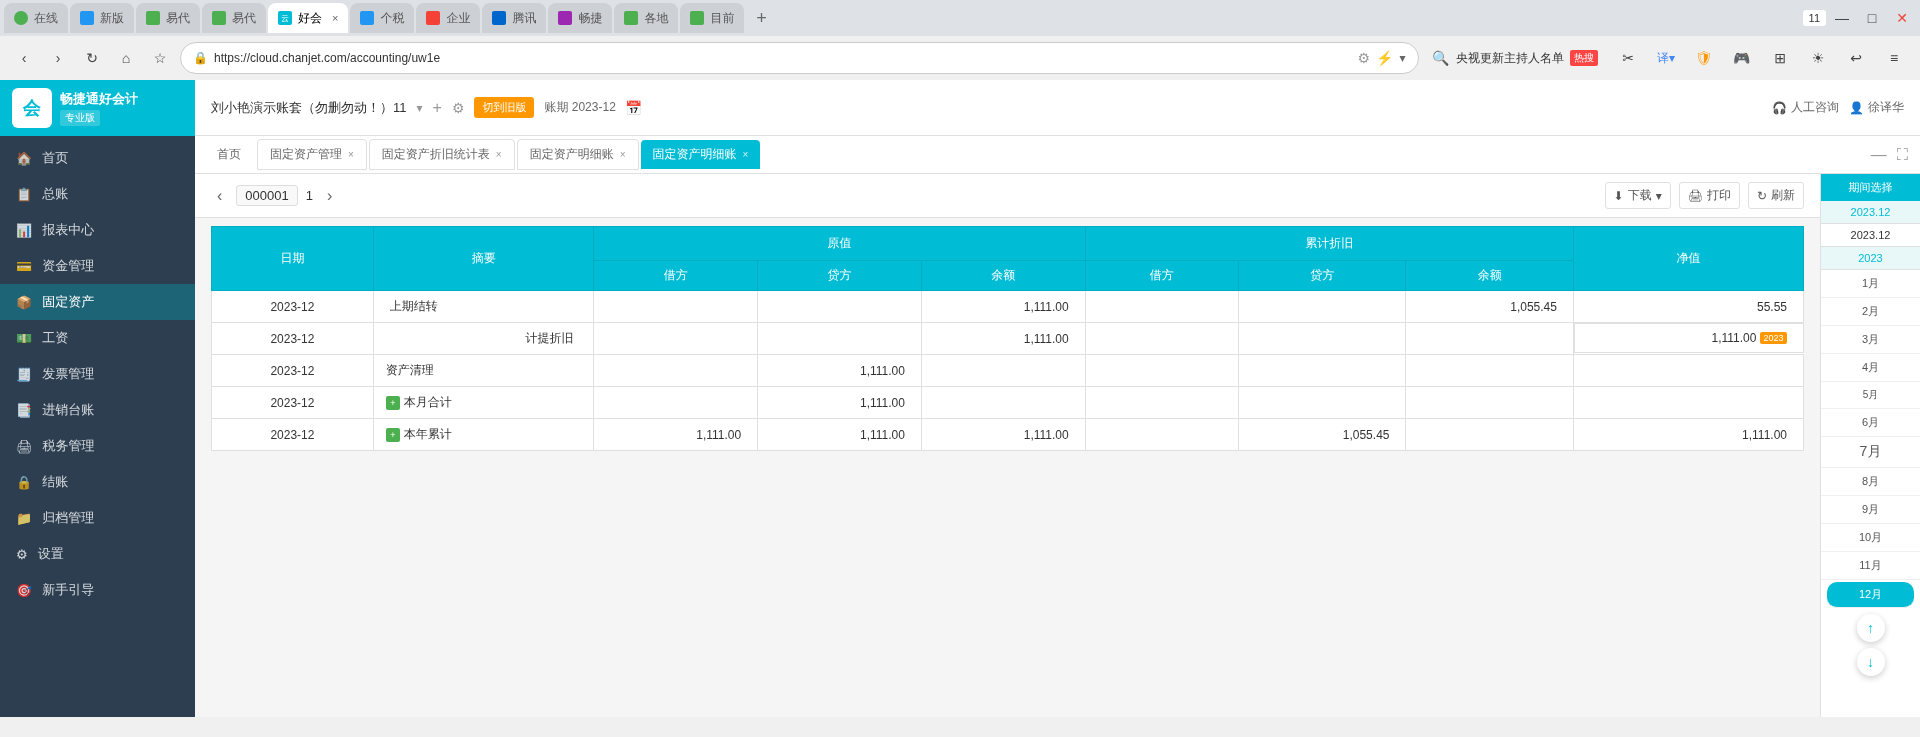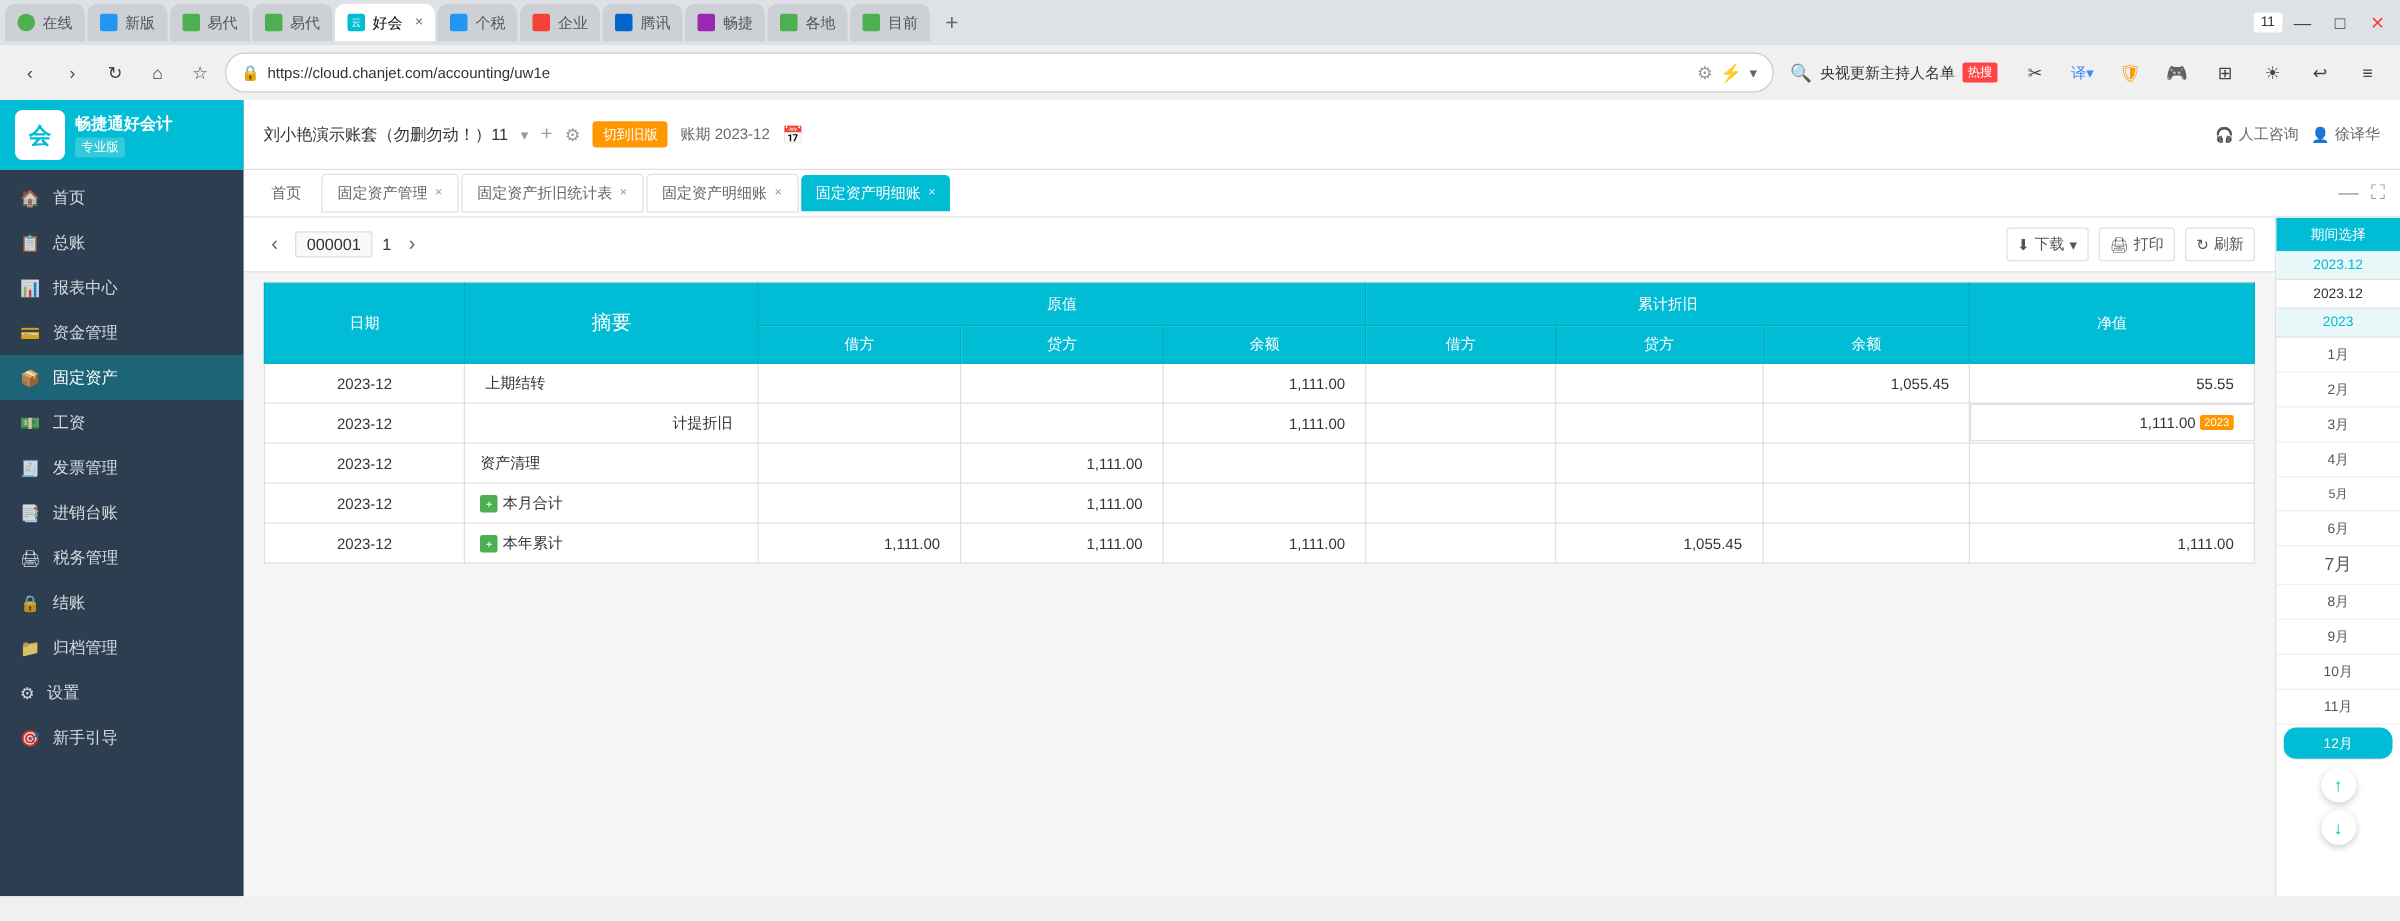--- a/index.html
+++ b/index.html
@@ -243,21 +243,21 @@
             <span>↻</span>
             <span>刷新</span>
           </div>
         </div>
 
         <div style="flex:1;overflow:auto;padding:8px 16px;">
           <table style="width:100%;border-collapse:collapse;background:#fff;">
             <thead>
               <tr>
                 <th rowspan="2" style="background:#00bcd4;color:#fff;padding:8px 16px;text-align:center;font-size:12px;font-weight:500;border:1px solid #00acc1;white-space:nowrap;">日期</th>
-                <th rowspan="2" style="background:#00bcd4;color:#fff;padding:8px 40px;text-align:center;font-size:16px;font-weight:500;border:1px solid #00acc1;white-space:nowrap;">摘要</th>
+                <th rowspan="2" style="background:#00bcd4;color:#fff;padding:8px 40px;text-align:center;font-size:12px;font-weight:500;border:1px solid #00acc1;white-space:nowrap;">摘要</th>
                 <th colspan="3" style="background:#00bcd4;color:#fff;padding:8px 60px;text-align:center;font-size:12px;font-weight:500;border:1px solid #00acc1;white-space:nowrap;">原值</th>
                 <th colspan="3" style="background:#00bcd4;color:#fff;padding:8px 60px;text-align:center;font-size:12px;font-weight:500;border:1px solid #00acc1;white-space:nowrap;">累计折旧</th>
                 <th rowspan="2" style="background:#00bcd4;color:#fff;padding:8px 30px;text-align:center;font-size:12px;font-weight:500;border:1px solid #00acc1;white-space:nowrap;">净值</th>
               </tr>
               <tr>
                 <th style="background:#00bcd4;color:#fff;padding:6px 24px;text-align:center;font-size:12px;font-weight:500;border:1px solid #00acc1;">借方</th>
                 <th style="background:#00bcd4;color:#fff;padding:6px 24px;text-align:center;font-size:12px;font-weight:500;border:1px solid #00acc1;">贷方</th>
                 <th style="background:#00bcd4;color:#fff;padding:6px 24px;text-align:center;font-size:12px;font-weight:500;border:1px solid #00acc1;">余额</th>
                 <th style="background:#00bcd4;color:#fff;padding:6px 24px;text-align:center;font-size:12px;font-weight:500;border:1px solid #00acc1;">借方</th>
                 <th style="background:#00bcd4;color:#fff;padding:6px 24px;text-align:center;font-size:12px;font-weight:500;border:1px solid #00acc1;">贷方</th>

